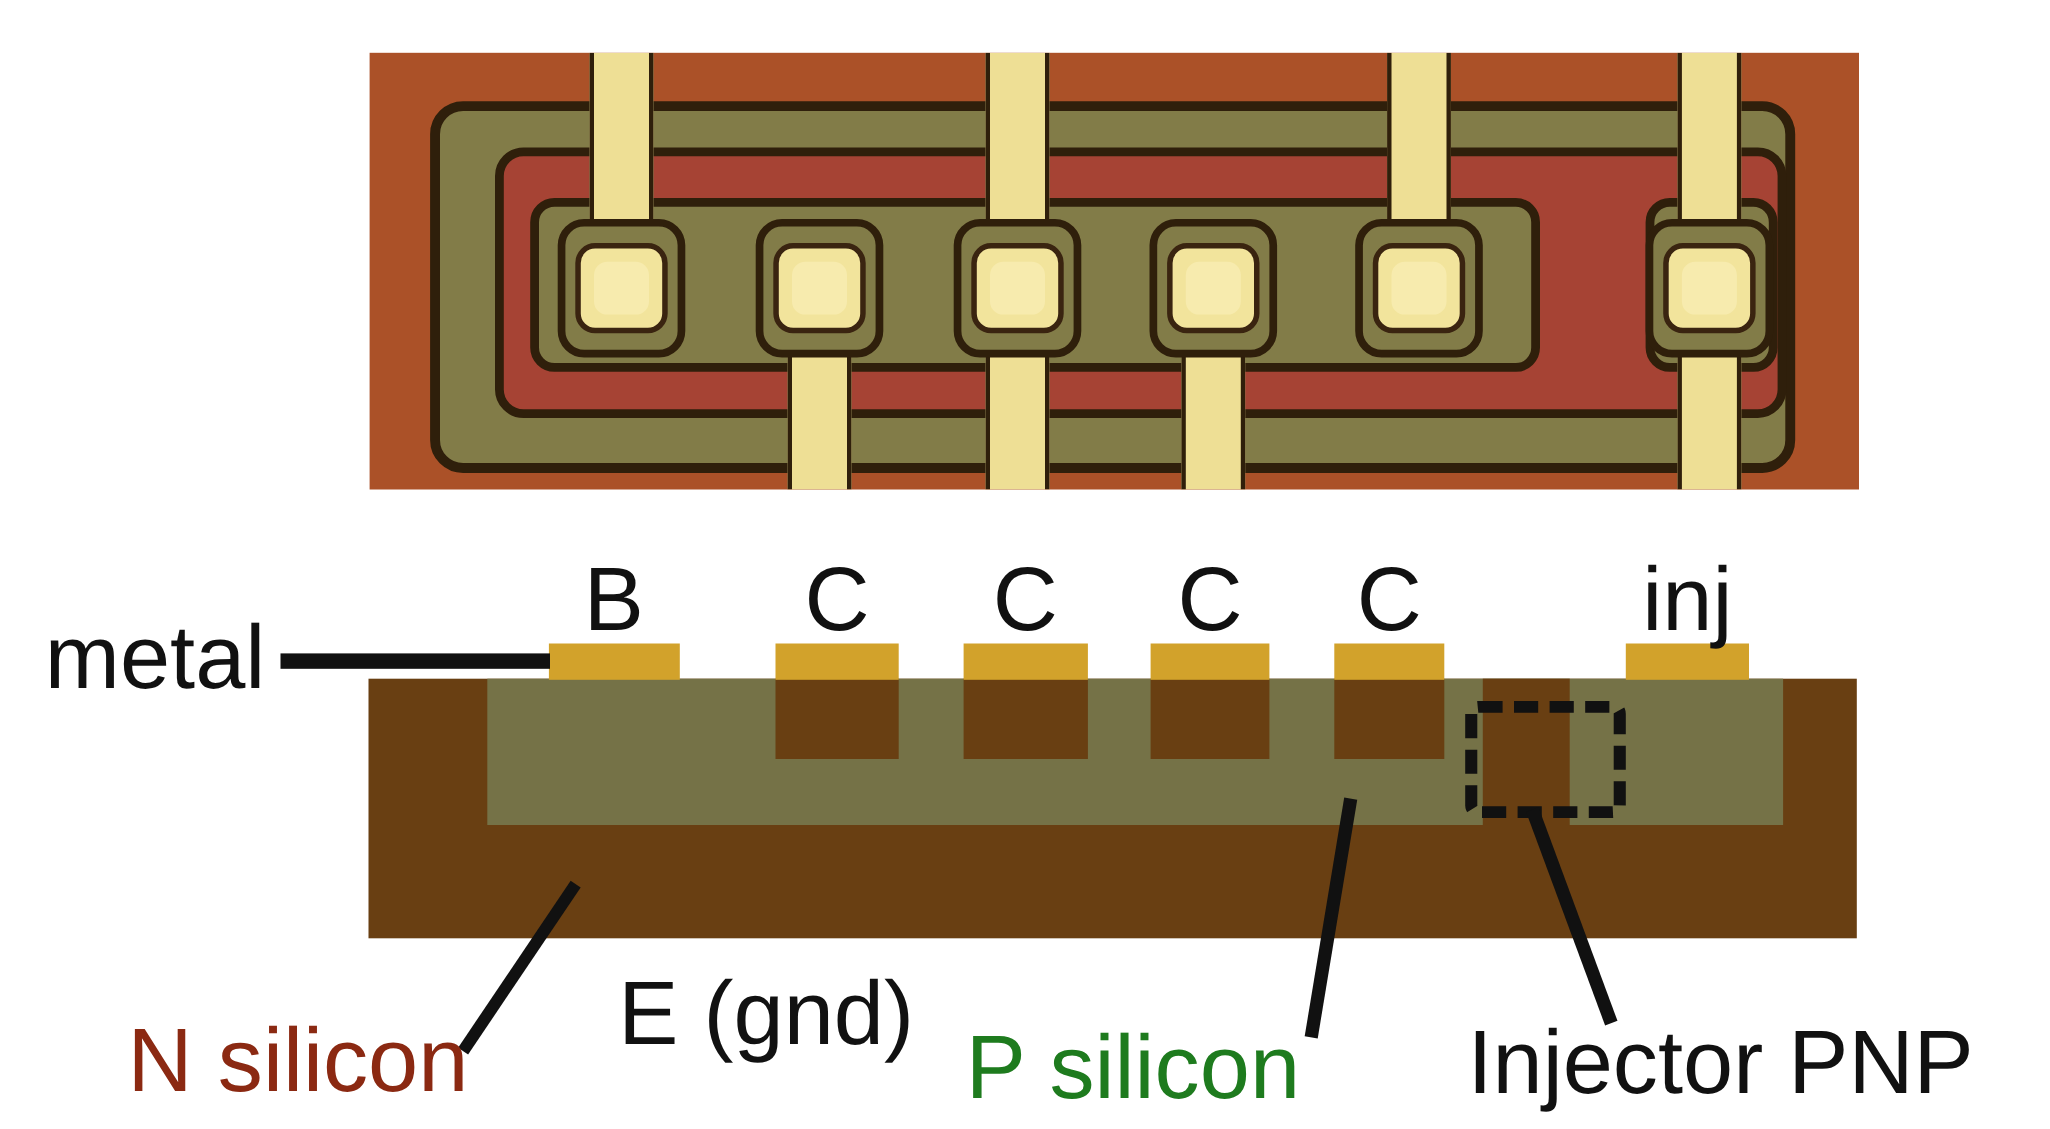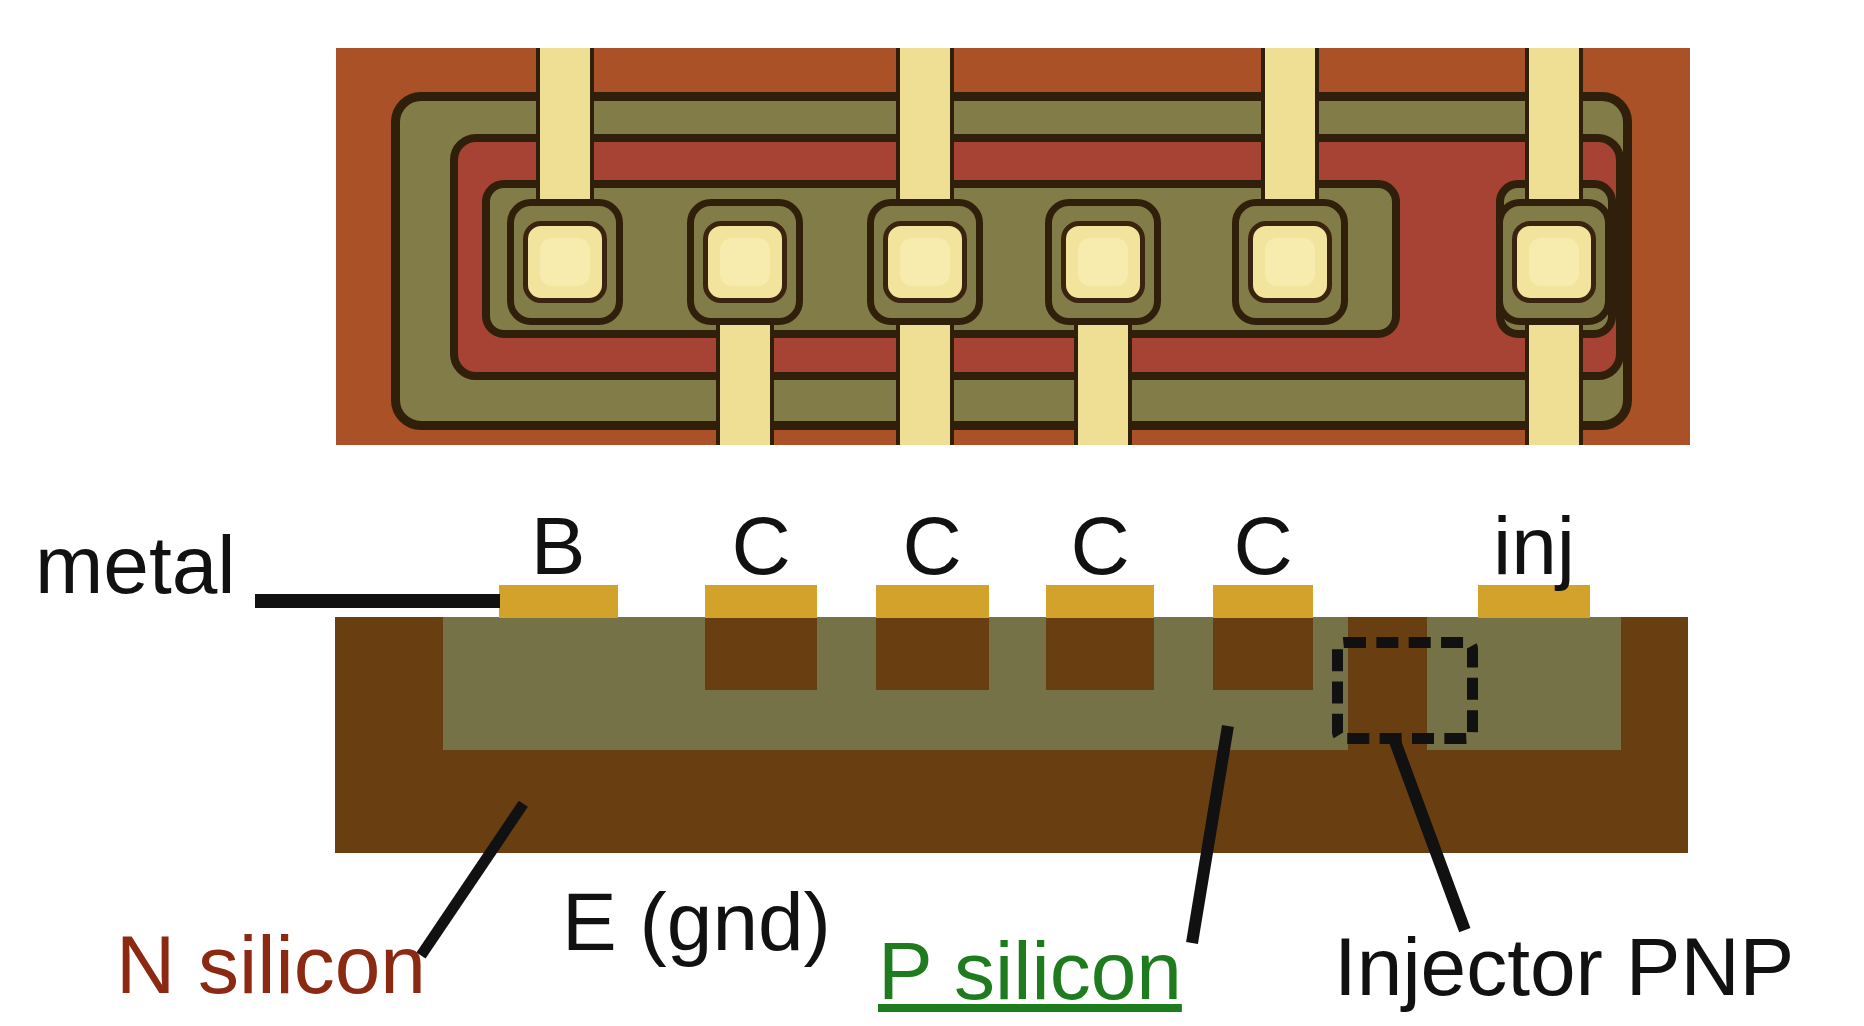--- a/index.html
+++ b/index.html
@@ -28,21 +28,21 @@
   .n-fill{background:var(--n-brown);}
   .p-fill{background:var(--p-olive);}
   .metal-pad{position:absolute;top:585px;height:33px;background:var(--gold);}
   #injector-dashed-box{left:1332px;top:637px;width:146px;height:107px;
     border:11px dashed var(--line-black);border-radius:12px;box-sizing:border-box;background:transparent;}
   .pointer{position:absolute;background:var(--line-black);transform-origin:0 50%;}
 
   
   .lbl{position:absolute;font-size:82px;line-height:1.0;white-space:nowrap;color:#111;}
   .pad-label{transform:translateX(-50%);}
-  #metal-label{left:35px;top:524px;width:212px;text-align:left;}
+  #metal-label{left:35px;top:557px;width:212px;text-align:center;}
   #n-label{color:var(--n-text);margin-left:16px;}
   #p-label{color:var(--p-text);}
 </style>
 </head>
 <body>
 
 <div id="die-photo" class="abs">
   <div class="olive-region"></div>
   <div class="red-ring"></div>
   <div class="contact-band" style="left:146px;width:918px;"></div>
@@ -119,14 +119,14 @@
 <div class="lbl pad-label" style="left:558px;top:505px;">B</div>
 <div class="lbl pad-label" style="left:761px;top:505px;">C</div>
 <div class="lbl pad-label" style="left:932px;top:505px;">C</div>
 <div class="lbl pad-label" style="left:1100px;top:505px;">C</div>
 <div class="lbl pad-label" style="left:1263px;top:505px;">C</div>
 <div class="lbl pad-label" style="left:1534px;top:505px;">inj</div>
 
 <div class="lbl" id="metal-label">metal</div>
 <div class="lbl" style="left:562px;top:881px;">E (gnd)</div>
 <div class="lbl" id="n-label" style="left:100px;top:924px;">N silicon</div>
-<div class="lbl" id="p-label" style="left:878px;top:930px;text-decoration:underline;">P silicon</div>
+<div class="lbl" id="p-label" style="left:878px;top:930px;">P silicon</div>
 <div class="lbl" style="left:1294px;top:926px;margin-left:40px;">Injector PNP</div>
 
 </body></html>

